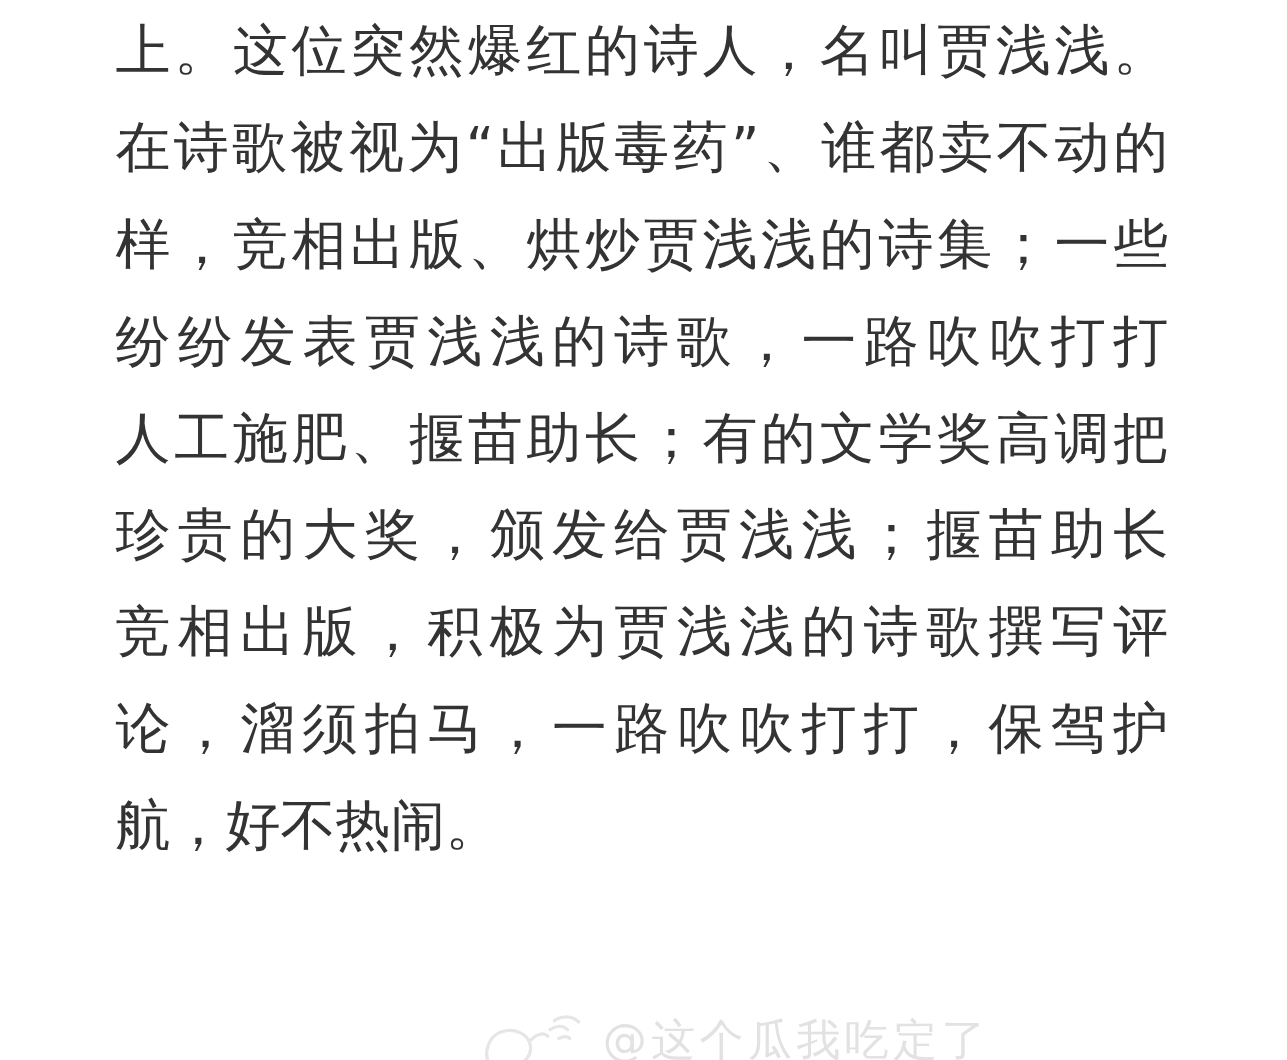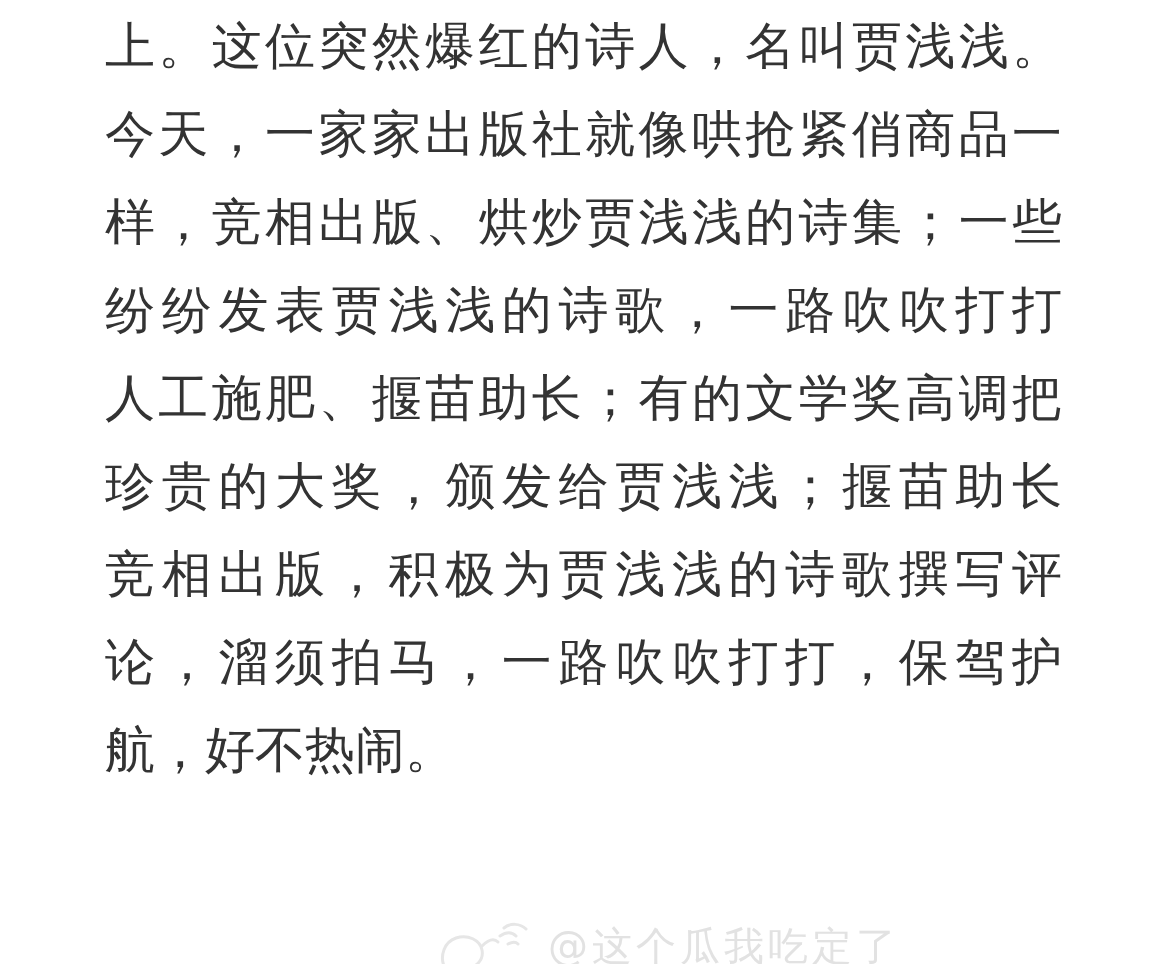--- a/index.html
+++ b/index.html
@@ -59,21 +59,21 @@
     line-height: 52px;
   }
 </style>
 </head>
 <body>
 
 <div class="screen">
 
   <div class="article">
     <div class="line">上。这位突然爆红的诗人，名叫贾浅浅。</div>
-    <div class="line">今天，一家家出版社就像哄抢紧俏商品一</div>
+    <div class="line">在诗歌被视为“出版毒药”、谁都卖不动的</div>
     <div class="line">样，竞相出版、烘炒贾浅浅的诗集；一些</div>
     <div class="line">纷纷发表贾浅浅的诗歌，一路吹吹打打</div>
     <div class="line">人工施肥、揠苗助长；有的文学奖高调把</div>
     <div class="line">珍贵的大奖，颁发给贾浅浅；揠苗助长</div>
     <div class="line">竞相出版，积极为贾浅浅的诗歌撰写评</div>
     <div class="line">论，溜须拍马，一路吹吹打打，保驾护</div>
     <div class="line last">航，好不热闹。</div>
   </div>
 
   <div class="watermark">

